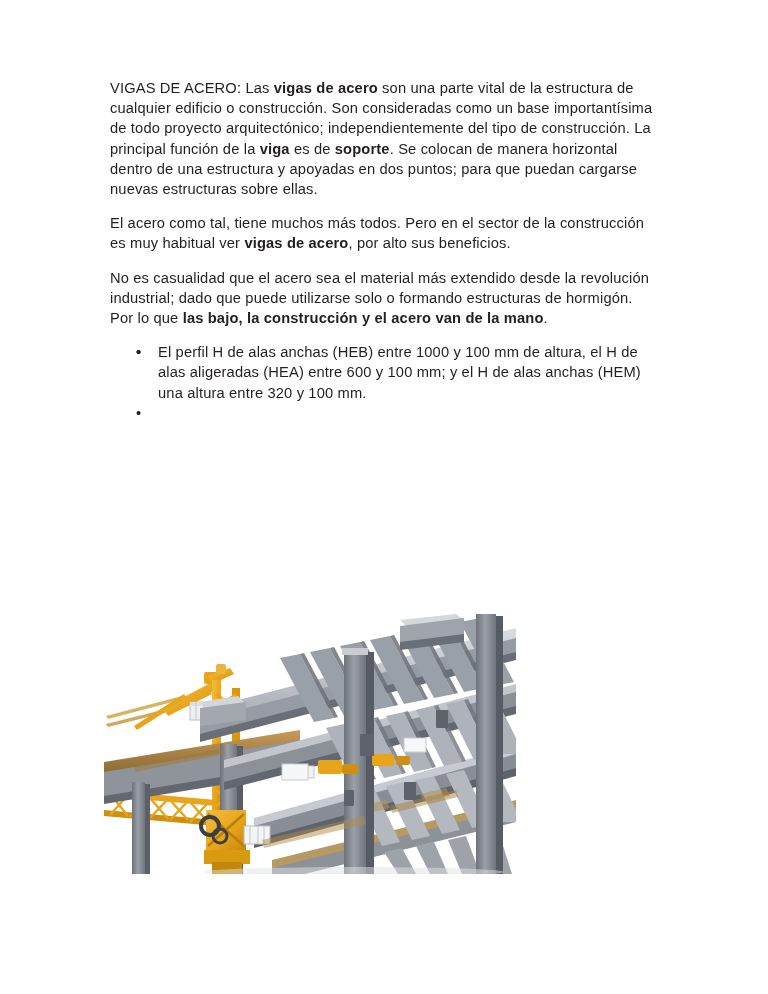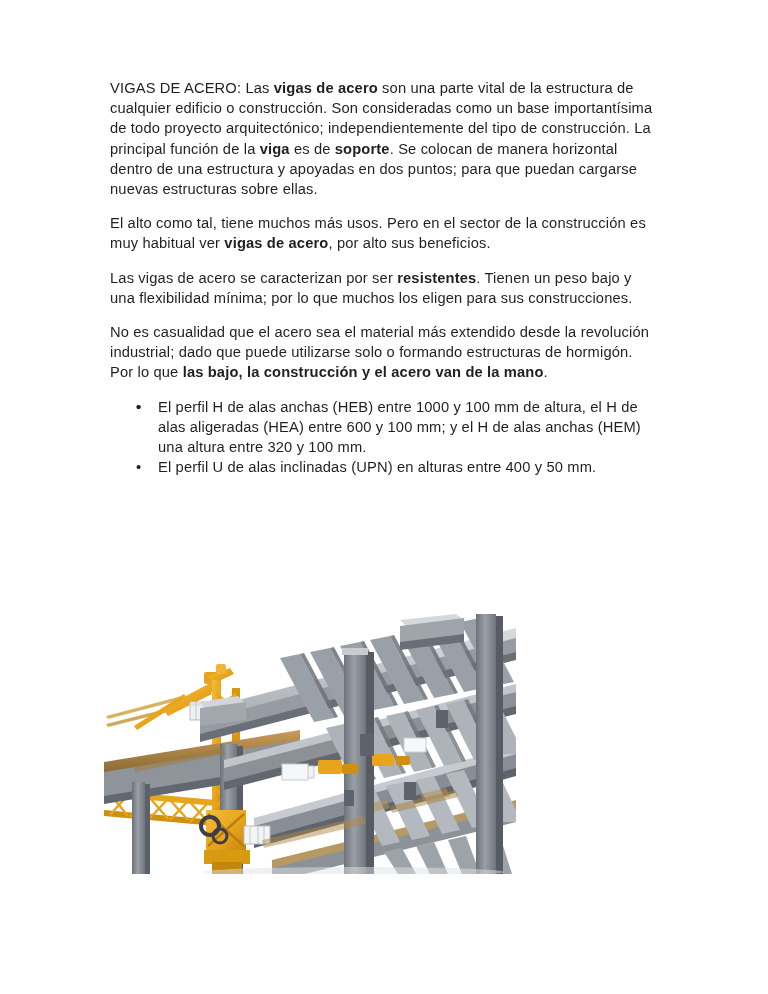--- a/index.html
+++ b/index.html
@@ -86,28 +86,27 @@
   .photo svg { display: block; }
 </style>
 </head>
 <body>
 
 <div class="page">
 
   <div class="content">
 
     <p class="para" id="p-intro"><span>VIGAS DE ACERO: Las </span><b>vigas de acero</b><span> son una parte vital de la estructura de cualquier edificio o construcción. Son consideradas como un base importantísima de todo proyecto arquitectónico; independientemente del tipo de construcción. La principal función de la </span><b>viga</b><span> es de </span><b>soporte</b><span>. Se colocan de manera horizontal dentro de una estructura y apoyadas en dos puntos; para que puedan cargarse nuevas estructuras sobre ellas.</span></p>
-    <p class="para" id="p-usos"><span>El alto como tal, tiene muchos más usos. Pero en el sector de la construcción es muy habitual ver </span><b>vigas de acero</b><span>, por alto sus beneficios.</span></p>
-    <p class="para" id="p-resistencia"><span>Las vigas de acero se caracterizan por ser </span><b>resistentes</b><span>. Tienen un peso bajo y una flexibilidad mínima; por lo que muchos los eligen para sus construcciones.</span></p>
+    <p class="para" id="p-usos"><span>El acero como tal, tiene muchos más todos. Pero en el sector de la construcción es muy habitual ver </span><b>vigas de acero</b><span>, por alto sus beneficios.</span></p>
     <p class="para" id="p-historia"><span>No es casualidad que el acero sea el material más extendido desde la revolución industrial; dado que puede utilizarse solo o formando estructuras de hormigón. Por lo que </span><b>las bajo, la construcción y el acero van de la mano</b><span>.</span></p>
 
     <ul class="profile-list" id="profile-list">
         <li><span class="bullet">•</span></li>
         <li><span class="bullet">•</span><span>El perfil H de alas anchas (HEB) entre 1000 y 100 mm de altura, el H de alas aligeradas (HEA) entre 600 y 100 mm; y el H de alas anchas (HEM) una altura entre 320 y 100 mm.</span></li>
-        <li><span class="bullet">•</span><span>El perfil U de alas inclinadas (UPN) en alturas entre 400 y 50 mm.</span></li>
+        <li><span class="bullet">•</span></li>
       </ul>
   </div>
 
   <div class="photo-wrap">
     <div class="photo">
       <svg width="412" height="260" viewBox="0 0 412 260" xmlns="http://www.w3.org/2000/svg">
         <defs>
           <linearGradient id="gSteelV" x1="0" y1="0" x2="1" y2="0">
             <stop offset="0%" stop-color="#6d7179"></stop>
             <stop offset="45%" stop-color="#9ba0a7"></stop>

